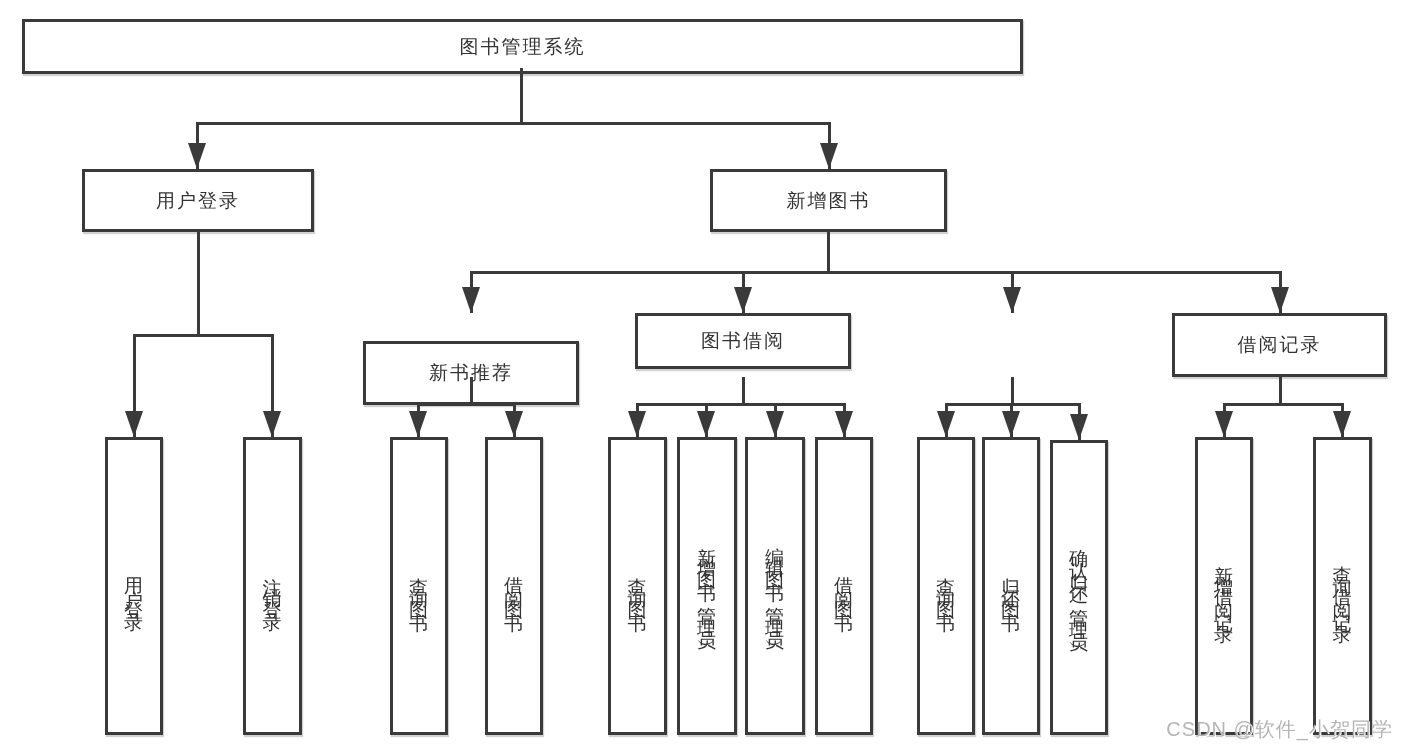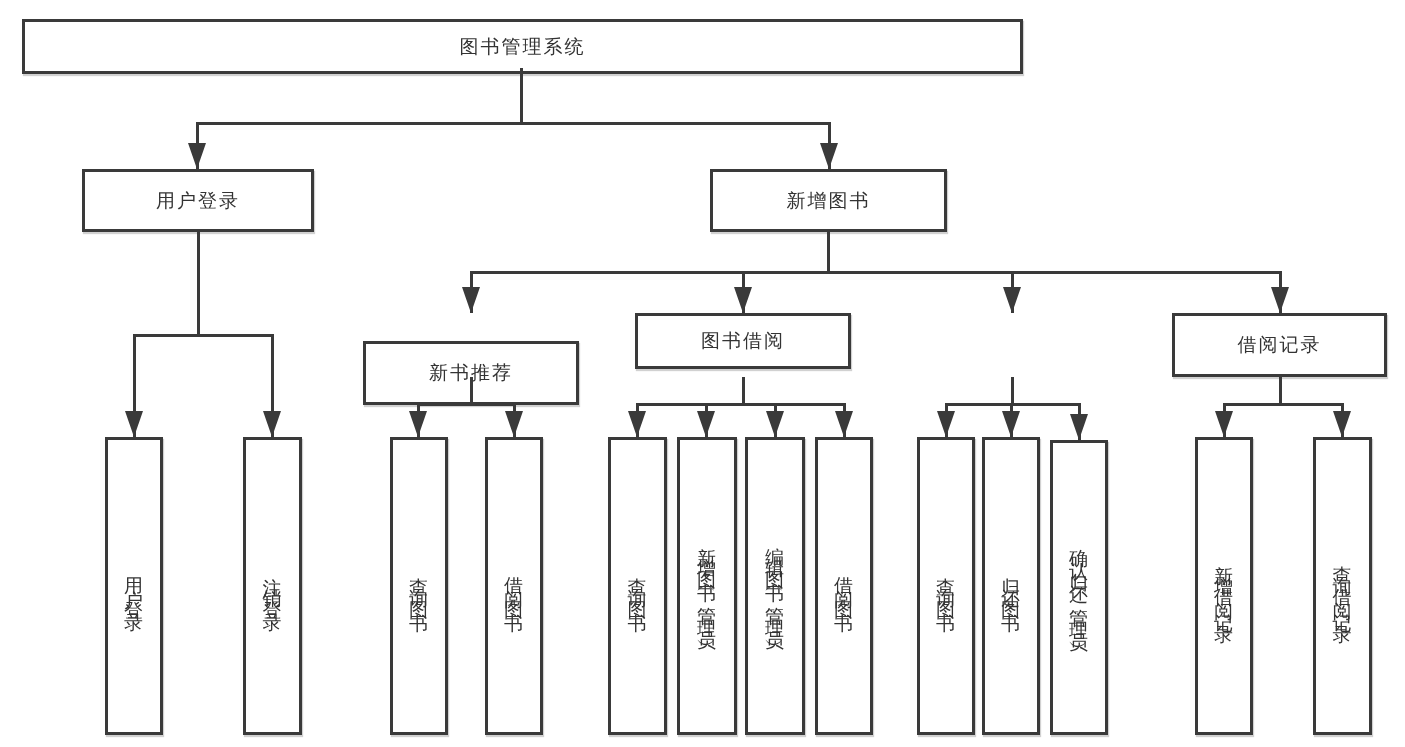--- a/index.html
+++ b/index.html
@@ -156,13 +156,14 @@
     <span class="lbl">确认归还（管理员）</span>
   </div>
 
   <div class="box v" style="left:1195px;top:437px;width:58px;height:298px;">
     <span class="lbl">新增借阅记录</span>
   </div>
   <div class="box v" style="left:1313px;top:437px;width:59px;height:298px;">
     <span class="lbl">查询借阅记录</span>
   </div>
 
+  <div class="wm">CSDN @软件_小贺同学</div>
 </div>
 
 </body></html>

